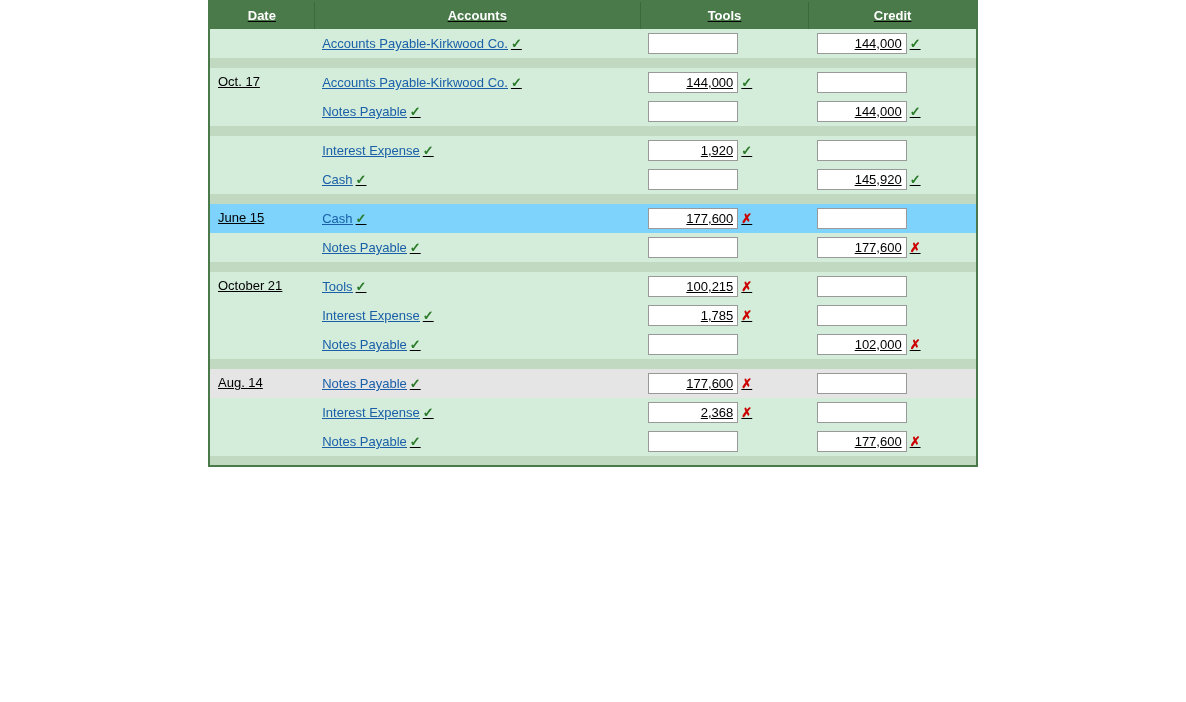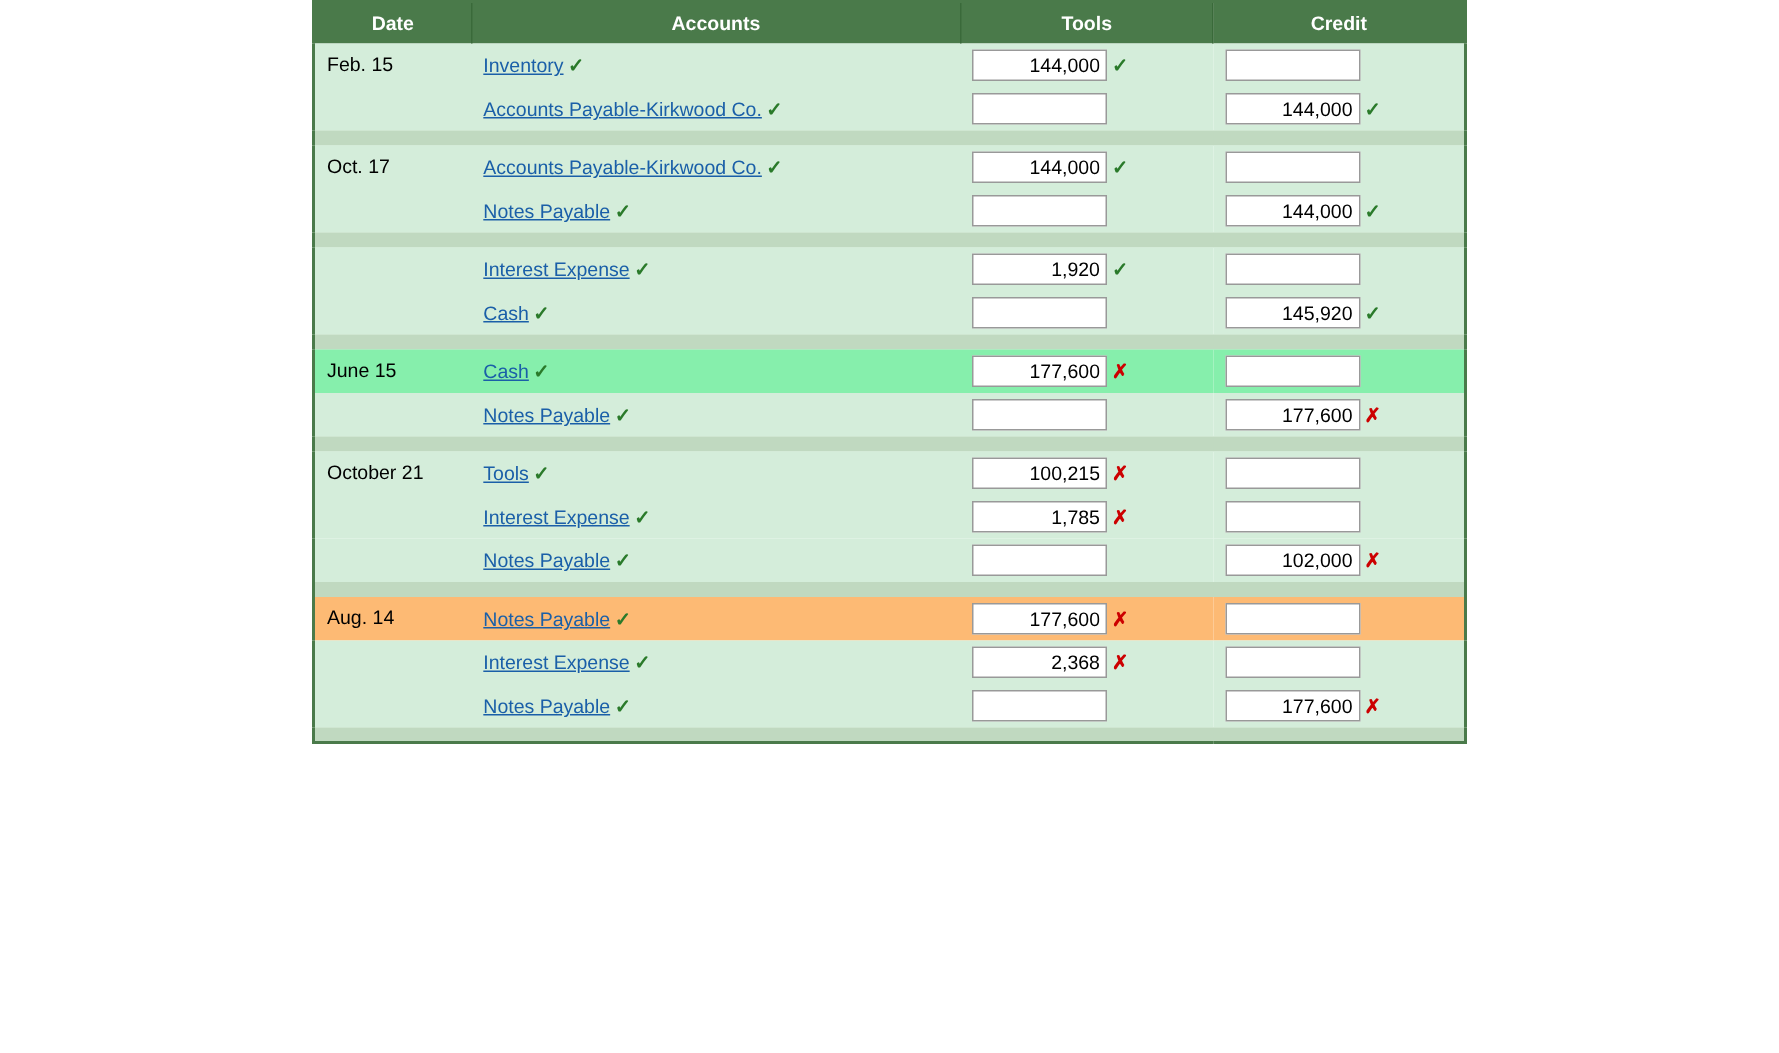--- a/index.html
+++ b/index.html
@@ -9,20 +9,21 @@
       background: #fff;
     }
     .table-wrapper {
       width: 770px;
       margin: 0 auto;
     }
     table {
       width: 100%;
       border-collapse: collapse;
       border: 2px solid #4a7a4a;
+      text-decoration: underline;
     }
     thead tr {
       background: #4a7a4a;
       color: #fff;
     }
     thead th {
       padding: 6px 10px;
       font-weight: bold;
       text-align: center;
       border-right: 1px solid #3a6a3a;
@@ -87,35 +88,20 @@
   <table>
     <thead>
       <tr>
         <th>Date</th>
         <th>Accounts</th>
         <th>Tools</th>
         <th>Credit</th>
       </tr>
     </thead>
     <tbody id="journal-tbody">
-    <tr style="background: rgb(212, 237, 218);">
-          <td class="date-cell">Feb. 15</td>
-          <td class="account-cell"><a class="account-link" href="#">Inventory</a><span class="check-green">✓</span></td>
-          <td class="debit-cell">
-            <div class="cell-with-input">
-              <input type="text" class="input-field" value="144,000" style="">
-              <span class="check-green">✓</span>
-            </div>
-          </td>
-          <td class="credit-cell">
-            <div class="cell-with-input">
-              <input type="text" class="input-field" style="">
-            </div>
-          </td>
-        </tr>
         <tr style="background: rgb(212, 237, 218);">
           <td class="date-cell"></td>
           <td class="account-cell"><a class="account-link" href="#">Accounts Payable-Kirkwood Co.</a><span class="check-green">✓</span></td>
           <td class="debit-cell">
             <div class="cell-with-input">
               <input type="text" class="input-field" style="">
             </div>
           </td>
           <td class="credit-cell">
             <div class="cell-with-input">
@@ -186,21 +172,21 @@
           <td class="credit-cell">
             <div class="cell-with-input">
               <input type="text" class="input-field" value="145,920" style="">
               <span class="check-green">✓</span>
             </div>
           </td>
         </tr>
         <tr>
           <td colspan="4" style="background: rgb(192, 217, 192); height: 10px;"></td>
         </tr>
-        <tr style="background: #86efac;">
+        <tr style="background: #7dd3fc;">
           <td class="date-cell">June 15</td>
           <td class="account-cell"><a class="account-link" href="#">Cash</a><span class="check-green">✓</span></td>
           <td class="debit-cell">
             <div class="cell-with-input">
               <input type="text" class="input-field" value="177,600" style="">
               <span class="check-red">✗</span>
             </div>
           </td>
           <td class="credit-cell">
             <div class="cell-with-input">
@@ -267,21 +253,21 @@
           <td class="credit-cell">
             <div class="cell-with-input">
               <input type="text" class="input-field" value="102,000" style="">
               <span class="check-red">✗</span>
             </div>
           </td>
         </tr>
         <tr>
           <td colspan="4" style="background: rgb(192, 217, 192); height: 10px;"></td>
         </tr>
-        <tr style="background: #fdba74;">
+        <tr style="background: #e5e5e5;">
           <td class="date-cell">Aug. 14</td>
           <td class="account-cell"><a class="account-link" href="#">Notes Payable</a><span class="check-green">✓</span></td>
           <td class="debit-cell">
             <div class="cell-with-input">
               <input type="text" class="input-field" value="177,600" style="">
               <span class="check-red">✗</span>
             </div>
           </td>
           <td class="credit-cell">
             <div class="cell-with-input">

